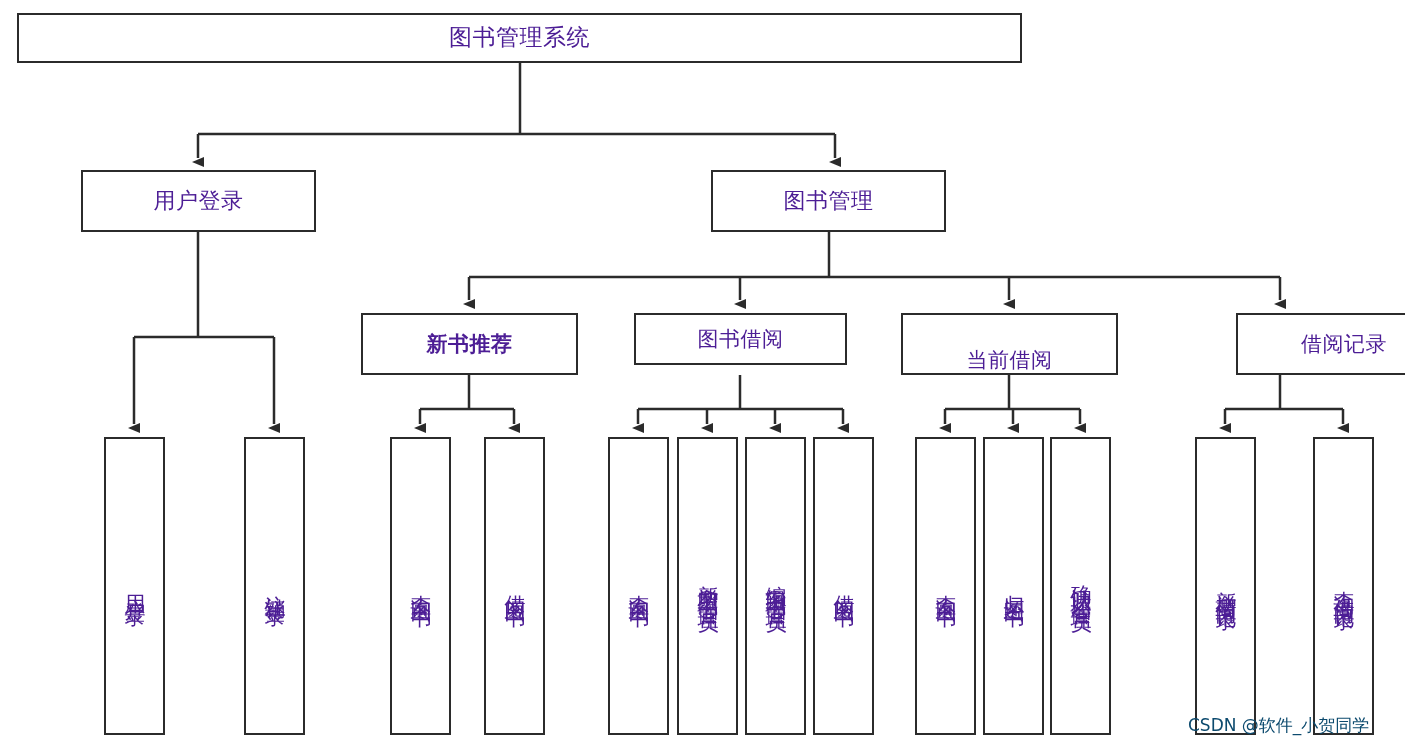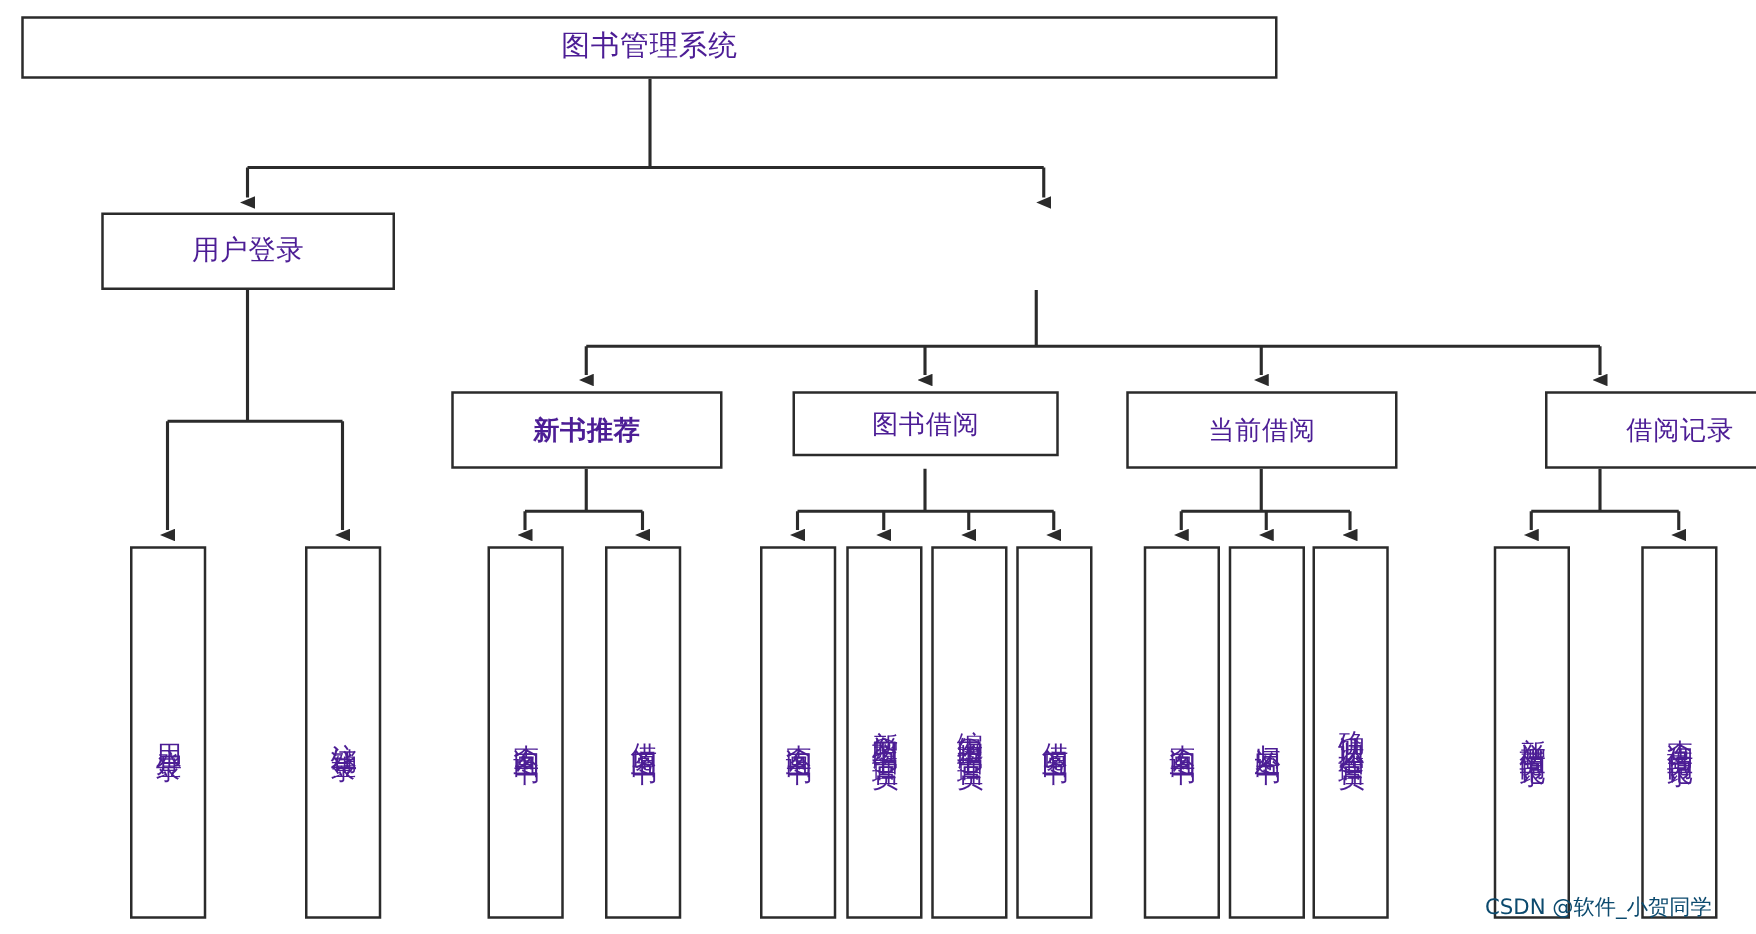--- a/index.html
+++ b/index.html
@@ -127,28 +127,31 @@
     </g>
   </svg>
 
   <div class="node lvl0" style="left:17px; top:13px; width:1005px; height:50px;">
     <span class="node-label">图书管理系统</span>
   </div>
 
   <div class="node lvl1" style="left:81px; top:170px; width:235px; height:62px;">
     <span class="node-label">用户登录</span>
   </div>
+  <div class="node lvl1" style="left:711px; top:170px; width:235px; height:62px;">
+    <span class="node-label">图书管理</span>
+  </div>
 
   <div class="node lvl2" style="left:361px; top:313px; width:217px; height:62px;font-weight:bold;">
     <span class="node-label">新书推荐</span>
   </div>
   <div class="node lvl2" style="left:634px; top:313px; width:213px; height:52px;">
     <span class="node-label">图书借阅</span>
   </div>
-  <div class="node lvl2" style="left:901px; top:313px; width:217px; height:62px;">
+  <div class="node lvl2" style="left:901px; top:313px; width:217px; height:62px;align-items:flex-end;">
     <span class="node-label">当前借阅</span>
   </div>
   <div class="node lvl2" style="left:1236px; top:313px; width:216px; height:62px;">
     <span class="node-label">借阅记录</span>
   </div>
 
   <div class="node leaf" style="left:104px; top:437px; width:61px; height:298px;">
     <span class="node-label">用户登录</span>
   </div>
   <div class="node leaf" style="left:244px; top:437px; width:61px; height:298px;">

